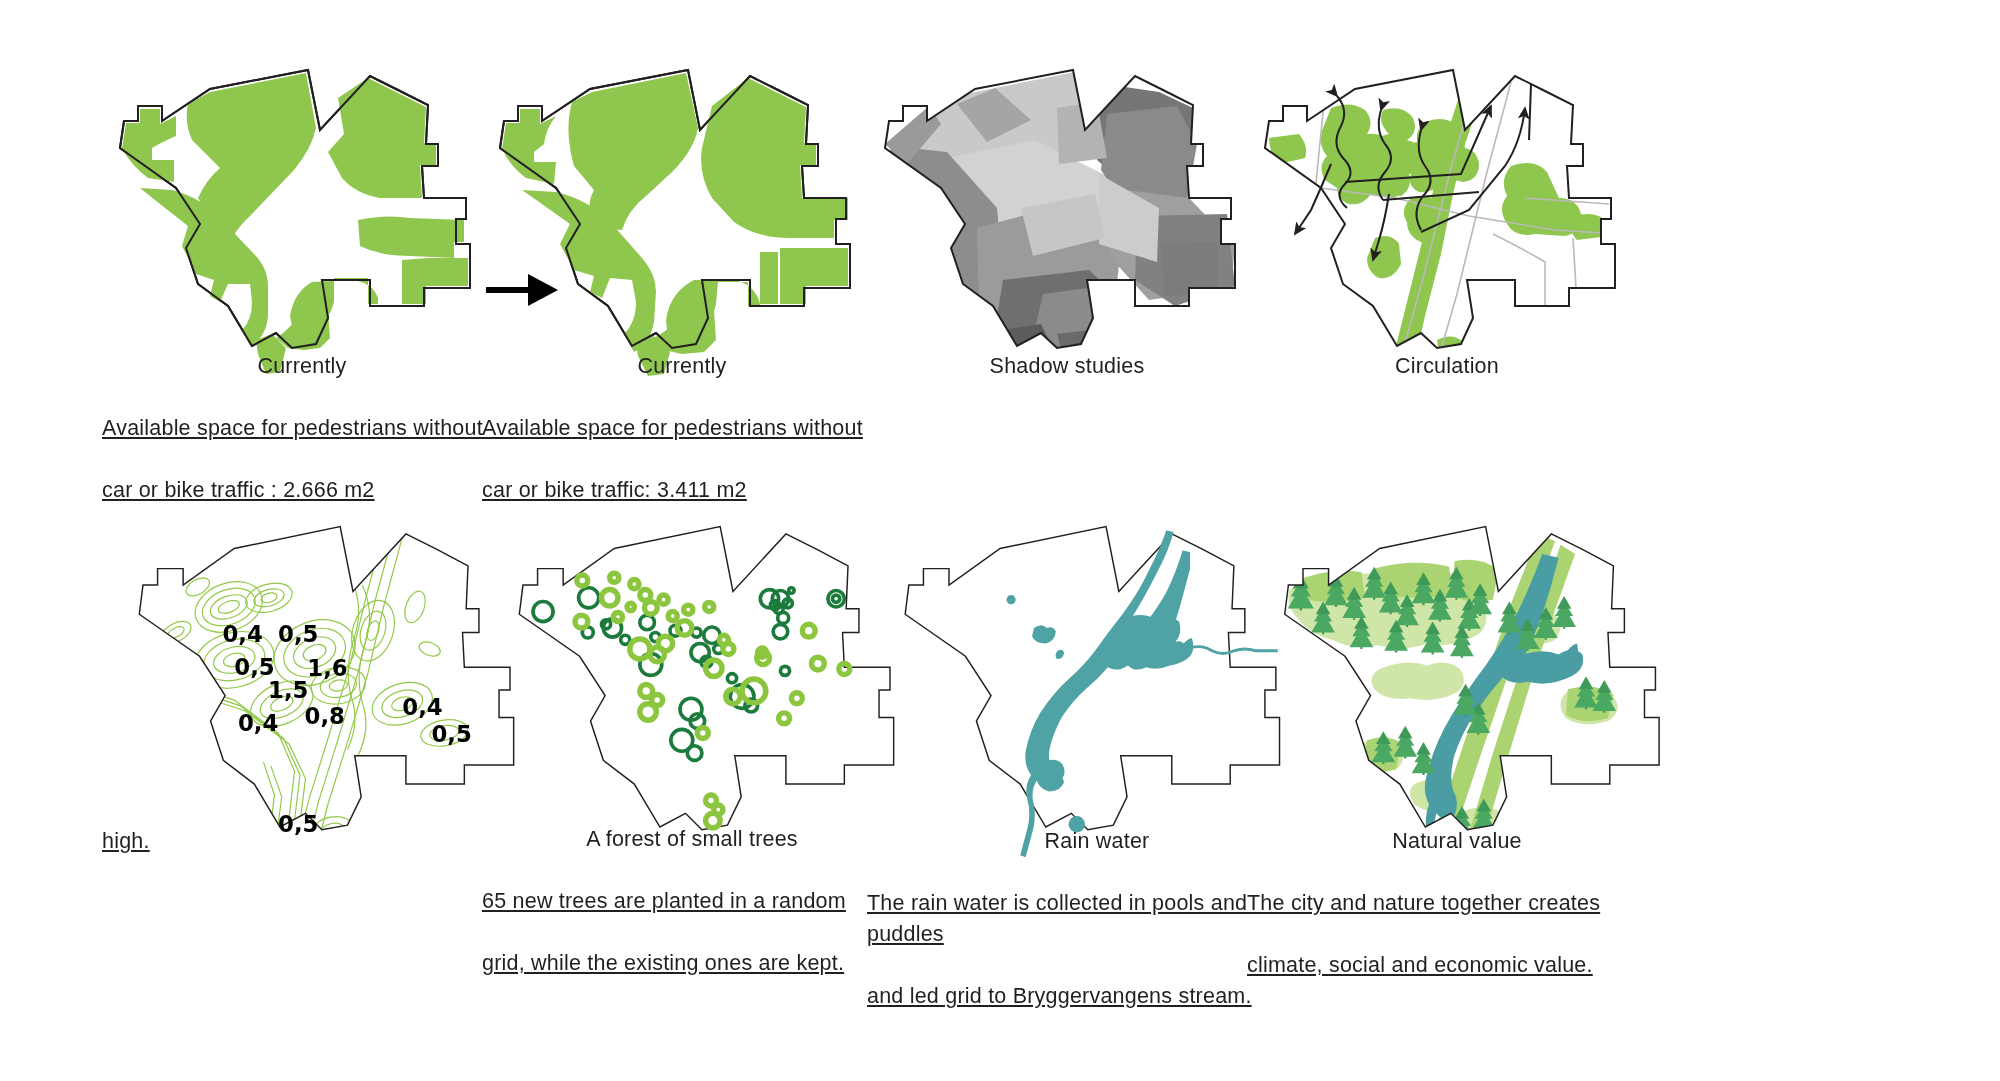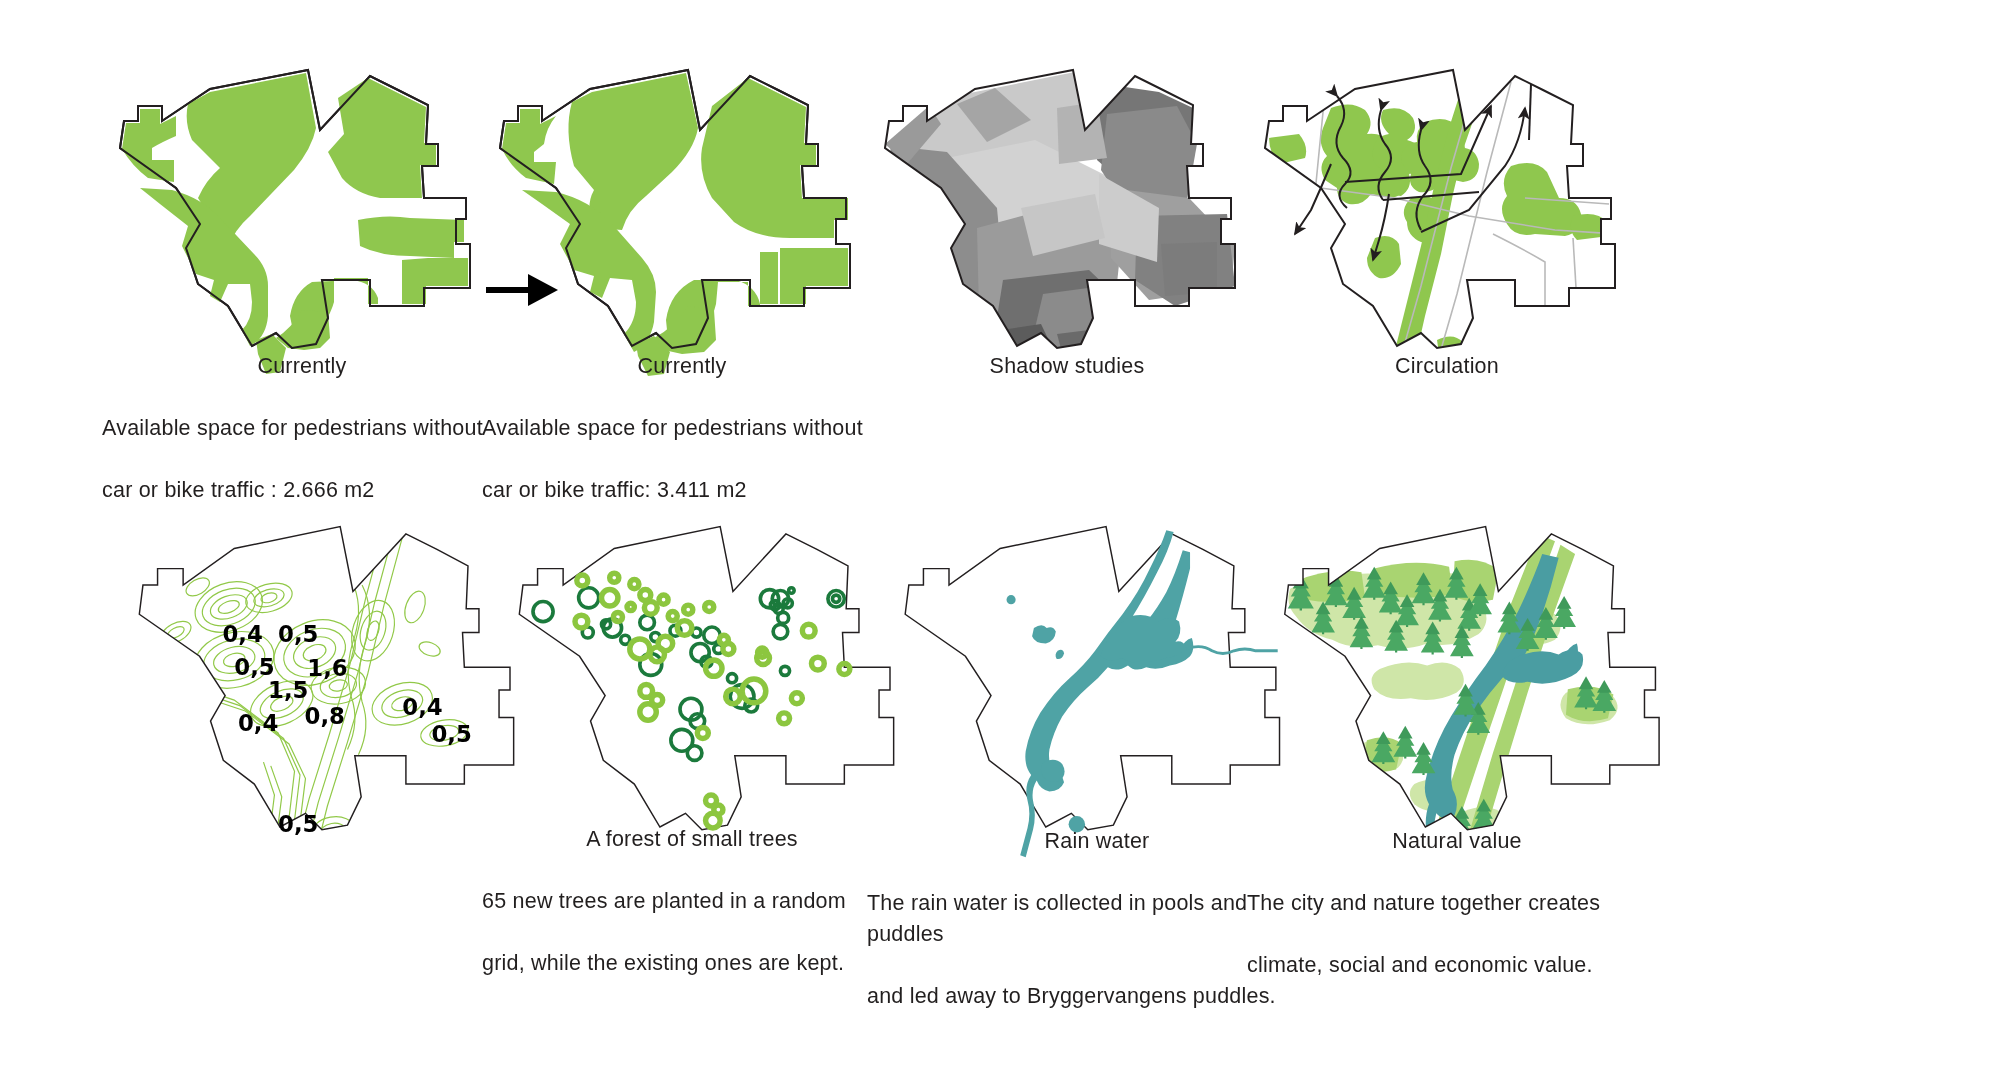--- a/index.html
+++ b/index.html
@@ -40,20 +40,21 @@
     letter-spacing: 0.01em;
     color: #221f1f;
     white-space: pre-line;
   }
   .caption .cap-title {
     display: block;
     text-align: center;
   }
   .caption .cap-body {
     display: block;
+    text-decoration: underline;
   }
   .arrow {
     position: absolute;
   }
   
   .outline {
     fill: none;
     stroke: #231f20;
     stroke-width: 2;
     stroke-linejoin: miter;
@@ -344,20 +345,21 @@
           <text x="185" y="250">1,5</text>
           <text x="225" y="278">0,8</text>
           <text x="152" y="286">0,4</text>
           <text x="332" y="268">0,4</text>
           <text x="364" y="298">0,5</text>
           <text x="196" y="396">0,5</text>
         </g>
       </svg>
     </div>
     <div class="caption" style="left:22px; top:325px; width:420px;">
+      <span class="cap-body">high.</span>
     </div>
   </div>
 
   <div class="panel" style="left:460px; top:470px; width:440px; height:400px;">
     <div class="figure">
       <svg width="440" height="420" viewBox="0 0 440 460" role="img" aria-label="Forest of small trees">
         <path class="outline-thin" d="M44,158 L48,126 L64,126 L64,108 L92,108 L92,126 L148,86 L264,62 L278,133 L336,70 L370,87 L404,105 L402,152 L416,152 L416,178 L398,178 L400,216 L450,216 L450,241 L438,241 L438,271 L454,271 L454,323 L400,323 L400,344 L336,344 L336,313 L280,313 L287,358 L272,389 L244,394 L226,376 L198,391 L170,344 L136,318 L122,275 L138,247 L110,204 L44,158 Z"></path>
         <g fill="none">
 
           <g stroke="#1b7a3c" stroke-width="4">
@@ -460,21 +462,21 @@
           <path fill="#4fa3a5" d="M185,173 Q194,167 199,173 Q206,170 209,177 Q208,188 198,190 Q186,190 183,182 Z"></path>
           <path fill="#4fa3a5" d="M211,198 Q217,195 218,201 Q216,208 210,207 Q207,202 211,198 Z"></path>
           <circle cx="232" cy="388" r="9" fill="#4fa3a5"></circle>
           <path fill="#4fa3a5" d="M196,320 Q208,314 216,322 Q222,332 214,340 Q202,344 195,336 Q190,326 196,320 Z"></path>
         </g>
       </svg>
     </div>
     <div class="caption" style="left:22px; top:325px; width:460px;">
       <span class="cap-title">Rain water</span>
       <span class="cap-body">The rain water is collected in pools and puddles</span>
-      <span class="cap-body">and led away to Bryggervangens puddles.</span>
+      <span class="cap-body">and led grid to Bryggervangens stream.</span>
     </div>
   </div>
 
   <div class="panel" style="left:1225px; top:470px; width:450px; height:400px;">
     <div class="figure">
       <svg width="450" height="420" viewBox="0 0 450 460" role="img" aria-label="Natural value">
         <defs>
           <clipPath id="siteClipNat">
             <path d="M44,158 L48,126 L64,126 L64,108 L92,108 L92,126 L148,86 L264,62 L278,133 L336,70 L370,87 L404,105 L402,152 L416,152 L416,178 L398,178 L400,216 L450,216 L450,241 L438,241 L438,271 L454,271 L454,323 L400,323 L400,344 L336,344 L336,313 L280,313 L287,358 L272,389 L244,394 L226,376 L198,391 L170,344 L136,318 L122,275 L138,247 L110,204 L44,158 Z"></path>
           </clipPath>

